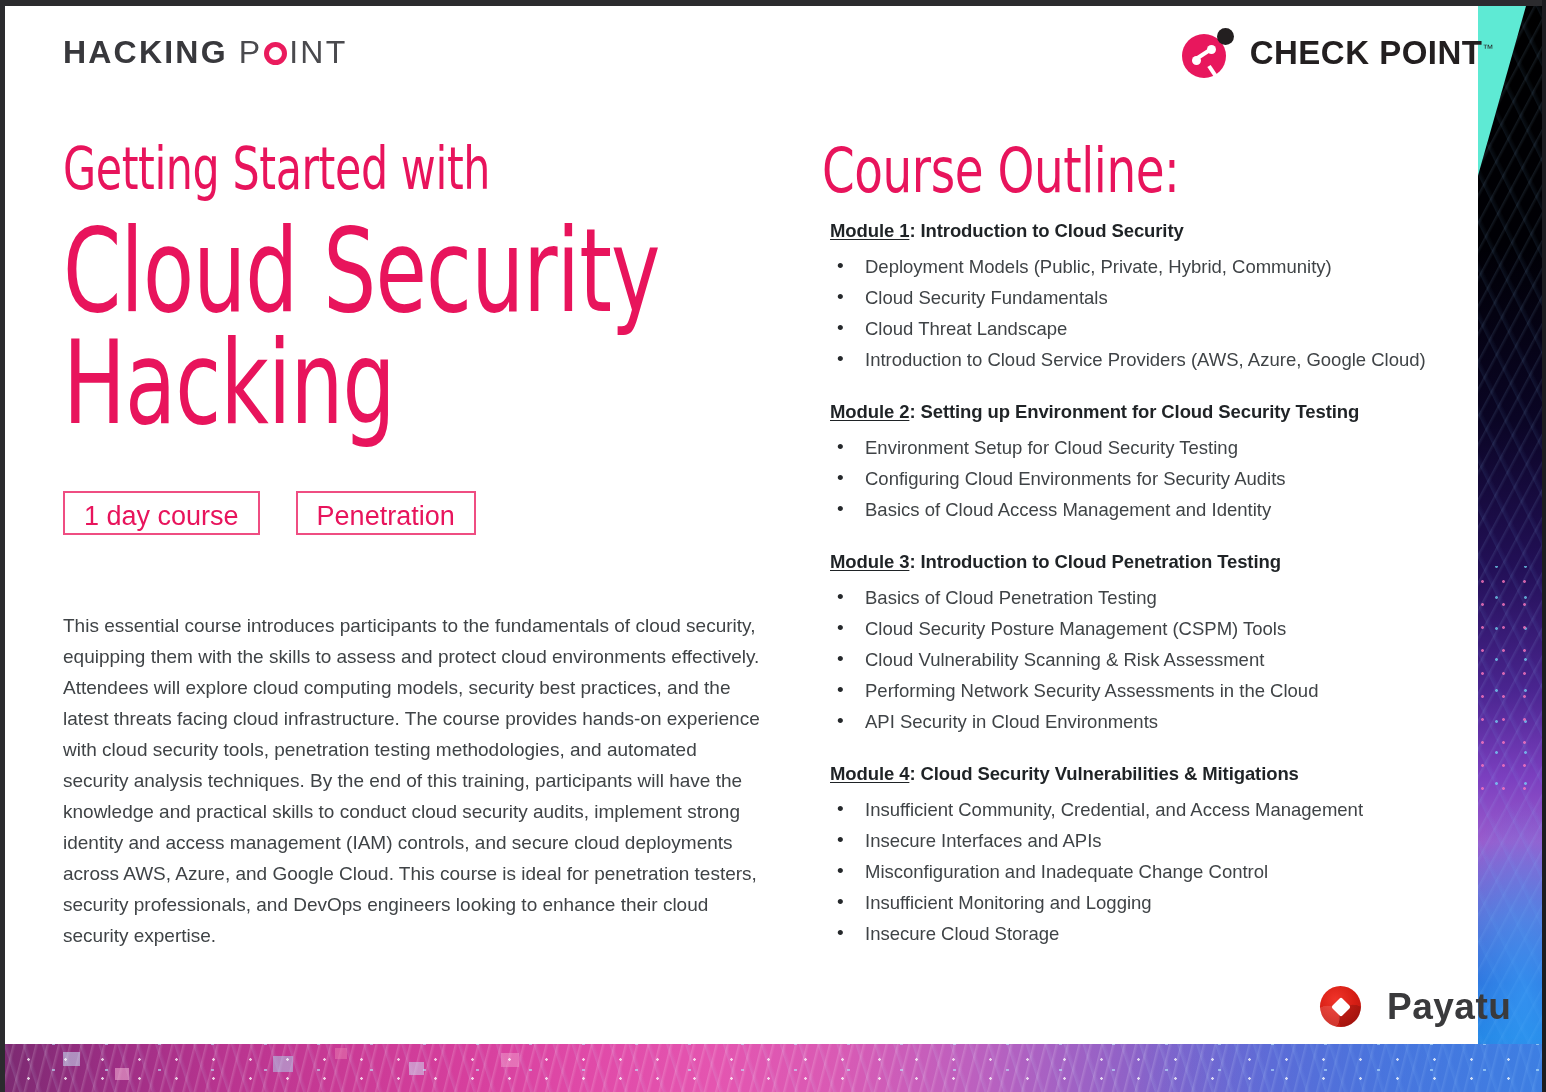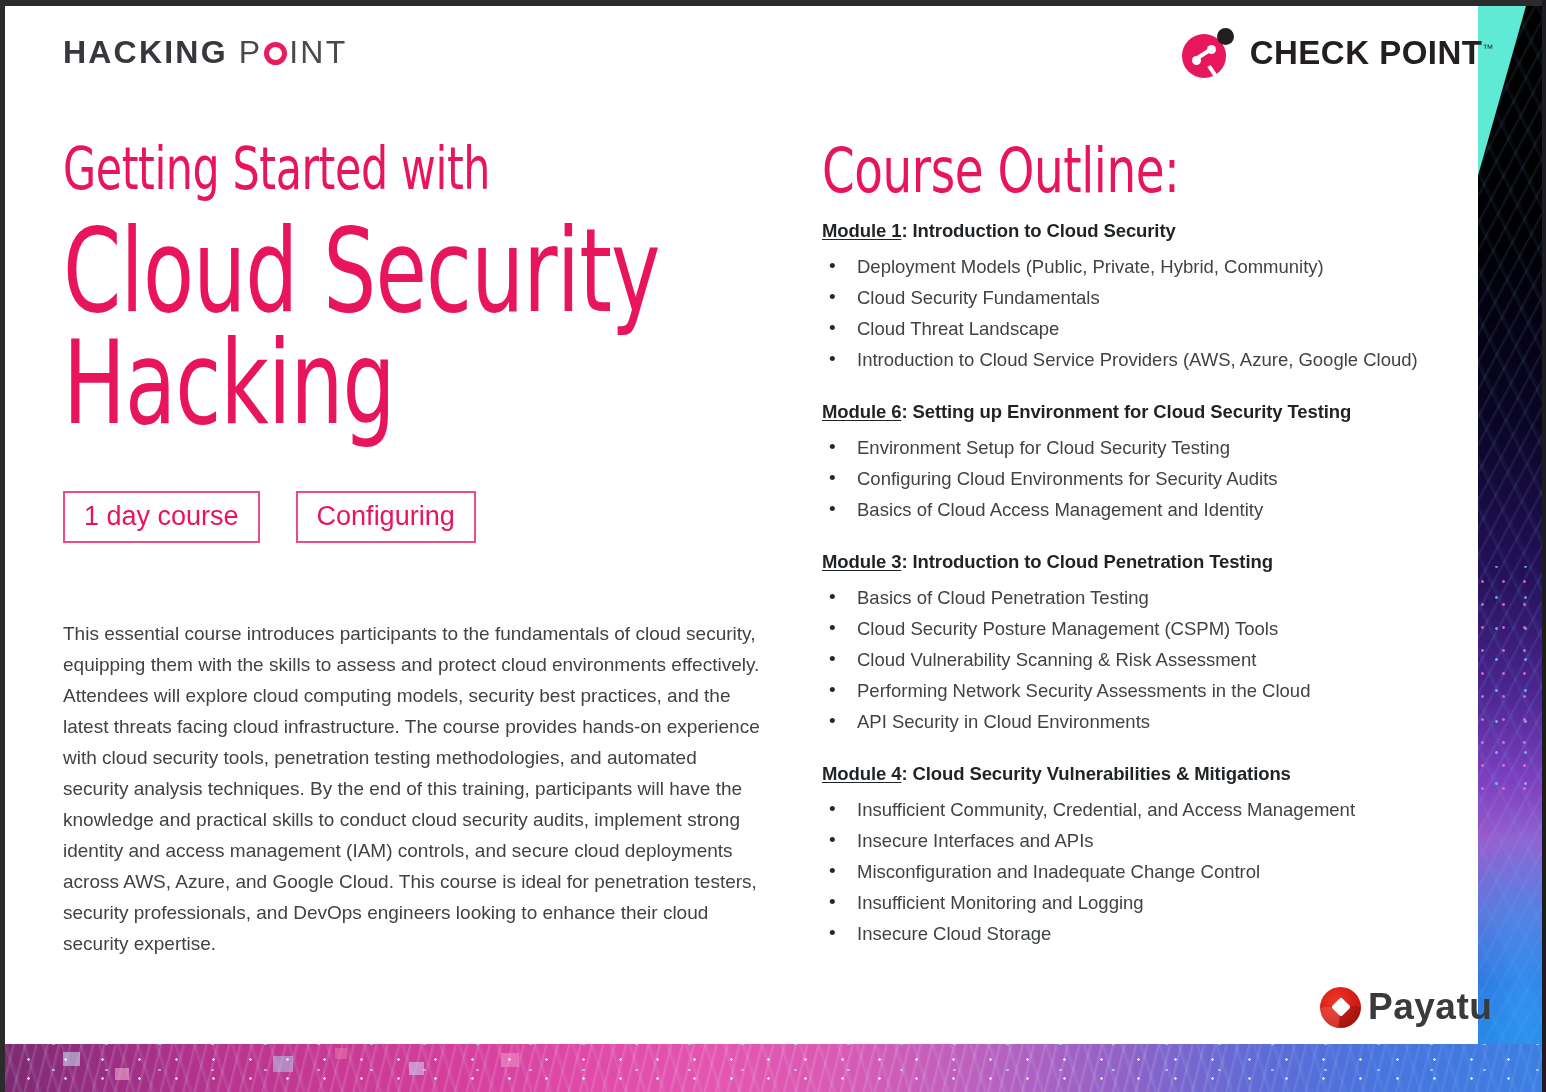--- a/index.html
+++ b/index.html
@@ -241,21 +241,21 @@
     margin-top: 14px;
   }
   .title-lg .l2 { display: block; margin-top: -6px; }
 
   .badges { display: flex; gap: 36px; margin-top: 48px; }
   .badge {
     border: 2px solid #ef4d82;
     color: #e8145c;
     font-size: 27px;
     font-weight: 400;
-    padding: 9px 19px 11px 19px;
+    padding: 9px 19px 3px 19px;
     line-height: 1.05;
     white-space: nowrap;
   }
 
   .desc {
     margin-top: 75px;
     width: 700px;
     font-size: 19px;
     line-height: 31px;
     color: #3f4346;
@@ -265,21 +265,21 @@
   
   .right-col { position: absolute; left: 822px; top: 140px; width: 610px; z-index: 20; }
   .outline-title {
     font-family: "Liberation Sans Narrow", "DejaVu Sans Condensed", "Liberation Sans", sans-serif;
     font-size: 62px; font-weight: 300; color: #e8145c;
     line-height: 1.0; letter-spacing: -0.5px;
     transform: scaleX(0.84); transform-origin: left center;
     white-space: nowrap;
     margin-bottom: 18px;
   }
-  .module { margin-bottom: 26px; }
+  .module { margin-bottom: 26px; margin-left: 8px; }
   .module:last-child { margin-bottom: 0; }
   .mod-head {
     font-size: 18.5px; font-weight: 700; color: #1f2326;
     margin-bottom: 9px; letter-spacing: -0.1px;
   }
   .mod-head .mod-num { text-decoration: underline; text-underline-offset: 2px; }
   .mod-list { list-style: none; }
   .mod-list li {
     position: relative;
     font-size: 18.5px;
@@ -290,21 +290,21 @@
   }
   .mod-list li::before {
     content: "•";
     position: absolute; left: 7px; top: -1px;
     color: #25282b; font-size: 19px;
   }
 
   
   .payatu {
     position: absolute; left: 1320px; top: 986px;
-    display: flex; align-items: center; gap: 7px;
+    display: flex; align-items: flex-start; gap: 26px;
     z-index: 25;
   }
   .pay-mark {
     position: relative; width: 41px; height: 41px; border-radius: 50%;
     background: radial-gradient(circle at 38% 33%, #f0342a 0%, #d81f15 48%, #b3110c 100%);
     display: flex; align-items: center; justify-content: center;
     overflow: hidden;
   }
   .pay-mark::before {
     content: ""; position: absolute; inset: 0;
@@ -359,41 +359,41 @@
 
   <div class="left-col">
     <div class="title-sm">Getting Started with</div>
     <div class="title-lg">
       <span class="l1">Cloud Security</span>
       <span class="l2">Hacking</span>
     </div>
 
     <div class="badges">
       <div class="badge">1 day course</div>
-      <div class="badge">Configuring</div>
+      <div class="badge">Penetration</div>
     </div>
 
     <p class="desc">This essential course introduces participants to the fundamentals of cloud security, equipping them with the skills to assess and protect cloud environments effectively. Attendees will explore cloud computing models, security best practices, and the latest threats facing cloud infrastructure. The course provides hands-on experience with cloud security tools, penetration testing methodologies, and automated security analysis techniques. By the end of this training, participants will have the knowledge and practical skills to conduct cloud security audits, implement strong identity and access management (IAM) controls, and secure cloud deployments across AWS, Azure, and Google Cloud. This course is ideal for penetration testers, security professionals, and DevOps engineers looking to enhance their cloud security expertise.</p>
   </div>
 
   <div class="right-col">
     <div class="outline-title">Course Outline:</div>
 
     <div class="module">
       <div class="mod-head"><span class="mod-num">Module 1</span><span>: Introduction to Cloud Security</span></div>
       <ul class="mod-list">
         <li>Deployment Models (Public, Private, Hybrid, Community)</li>
         <li>Cloud Security Fundamentals</li>
         <li>Cloud Threat Landscape</li>
         <li>Introduction to Cloud Service Providers (AWS, Azure, Google Cloud)</li>
       </ul>
     </div>
 
     <div class="module">
-      <div class="mod-head"><span class="mod-num">Module 6</span><span>: Setting up Environment for Cloud Security Testing</span></div>
+      <div class="mod-head"><span class="mod-num">Module 2</span><span>: Setting up Environment for Cloud Security Testing</span></div>
       <ul class="mod-list">
         <li>Environment Setup for Cloud Security Testing</li>
         <li>Configuring Cloud Environments for Security Audits</li>
         <li>Basics of Cloud Access Management and Identity</li>
       </ul>
     </div>
 
     <div class="module">
       <div class="mod-head"><span class="mod-num">Module 3</span><span>: Introduction to Cloud Penetration Testing</span></div>
       <ul class="mod-list">

